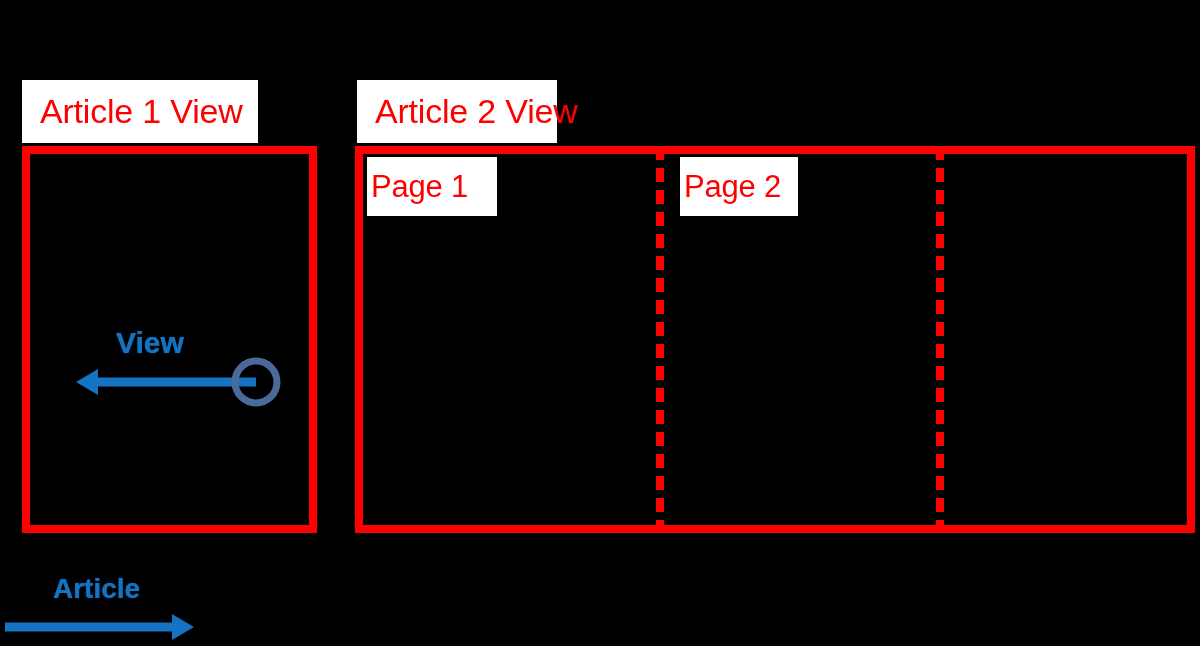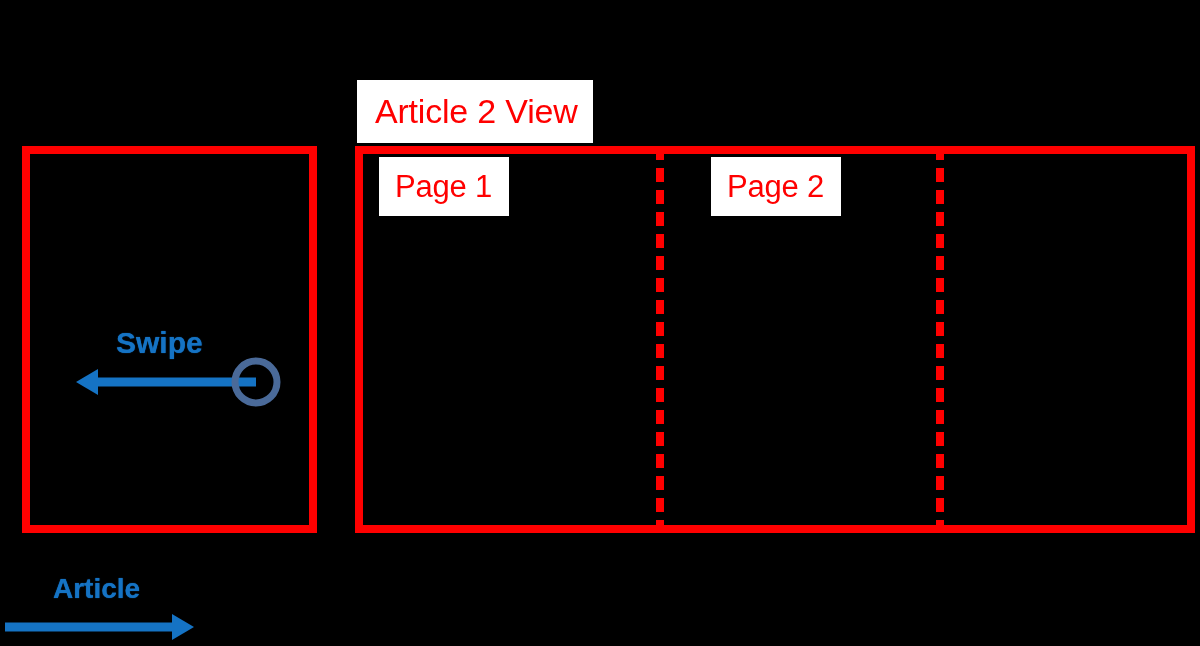--- a/index.html
+++ b/index.html
@@ -55,27 +55,26 @@
     letter-spacing: -0.2px;
   }
   .label-view {
     height: 63px;
     font-size: 34px;
     padding-left: 18px;
   }
   .label-page {
     height: 59px;
     font-size: 31px;
-    padding-left: 16px;
-    margin-left: 12px;
+    padding-left: 4px;
   }
   #label-article1 { left: 22px;  top: 80px;  width: 236px; }
-  #label-article2 { left: 357px; top: 80px;  width: 236px; }
+  #label-article2 { left: 357px; top: 80px;  width: 200px; }
   #label-page1    { left: 367px; top: 157px; width: 130px; }
-  #label-page2    { left: 699px; top: 157px; width: 130px; }
+  #label-page2    { left: 680px; top: 157px; width: 118px; }
   #label-page3    { left: 950px; top: 157px; width: 130px; }
 
   
   .gesture-text {
     position: absolute;
     color: #1573C4;
     font-weight: bold;
     white-space: nowrap;
     text-shadow: 0 0 1px #1573C4;
   }
@@ -84,24 +83,25 @@
 
   .gesture-svg { position: absolute; overflow: visible; }
   #swipe-gesture  { left: 60px; top: 352px; width: 220px; height: 62px; }
   #scroll-gesture { left: 0px;  top: 608px; width: 210px; height: 40px; }
 </style>
 </head>
 <body>
 
 <div id="stage">
 
+  <div class="label-box label-view" id="label-article1">Article 1 View</div>
 
   <div class="view-frame" id="article1-frame"></div>
 
-  <div class="gesture-text" id="swipe-text">Swipe</div>
+  <div class="gesture-text" id="swipe-text">View</div>
 
   <svg class="gesture-svg" id="swipe-gesture" viewBox="0 0 220 62">
 
     <line x1="196" y1="30" x2="24" y2="30" stroke="#1573C4" stroke-width="9"></line>
 
     <polygon points="16,30 38,17 38,43" fill="#1573C4"></polygon>
 
     <circle cx="196" cy="30" r="21" fill="none" stroke="#4A6A99" stroke-width="7"></circle>
   </svg>
 

